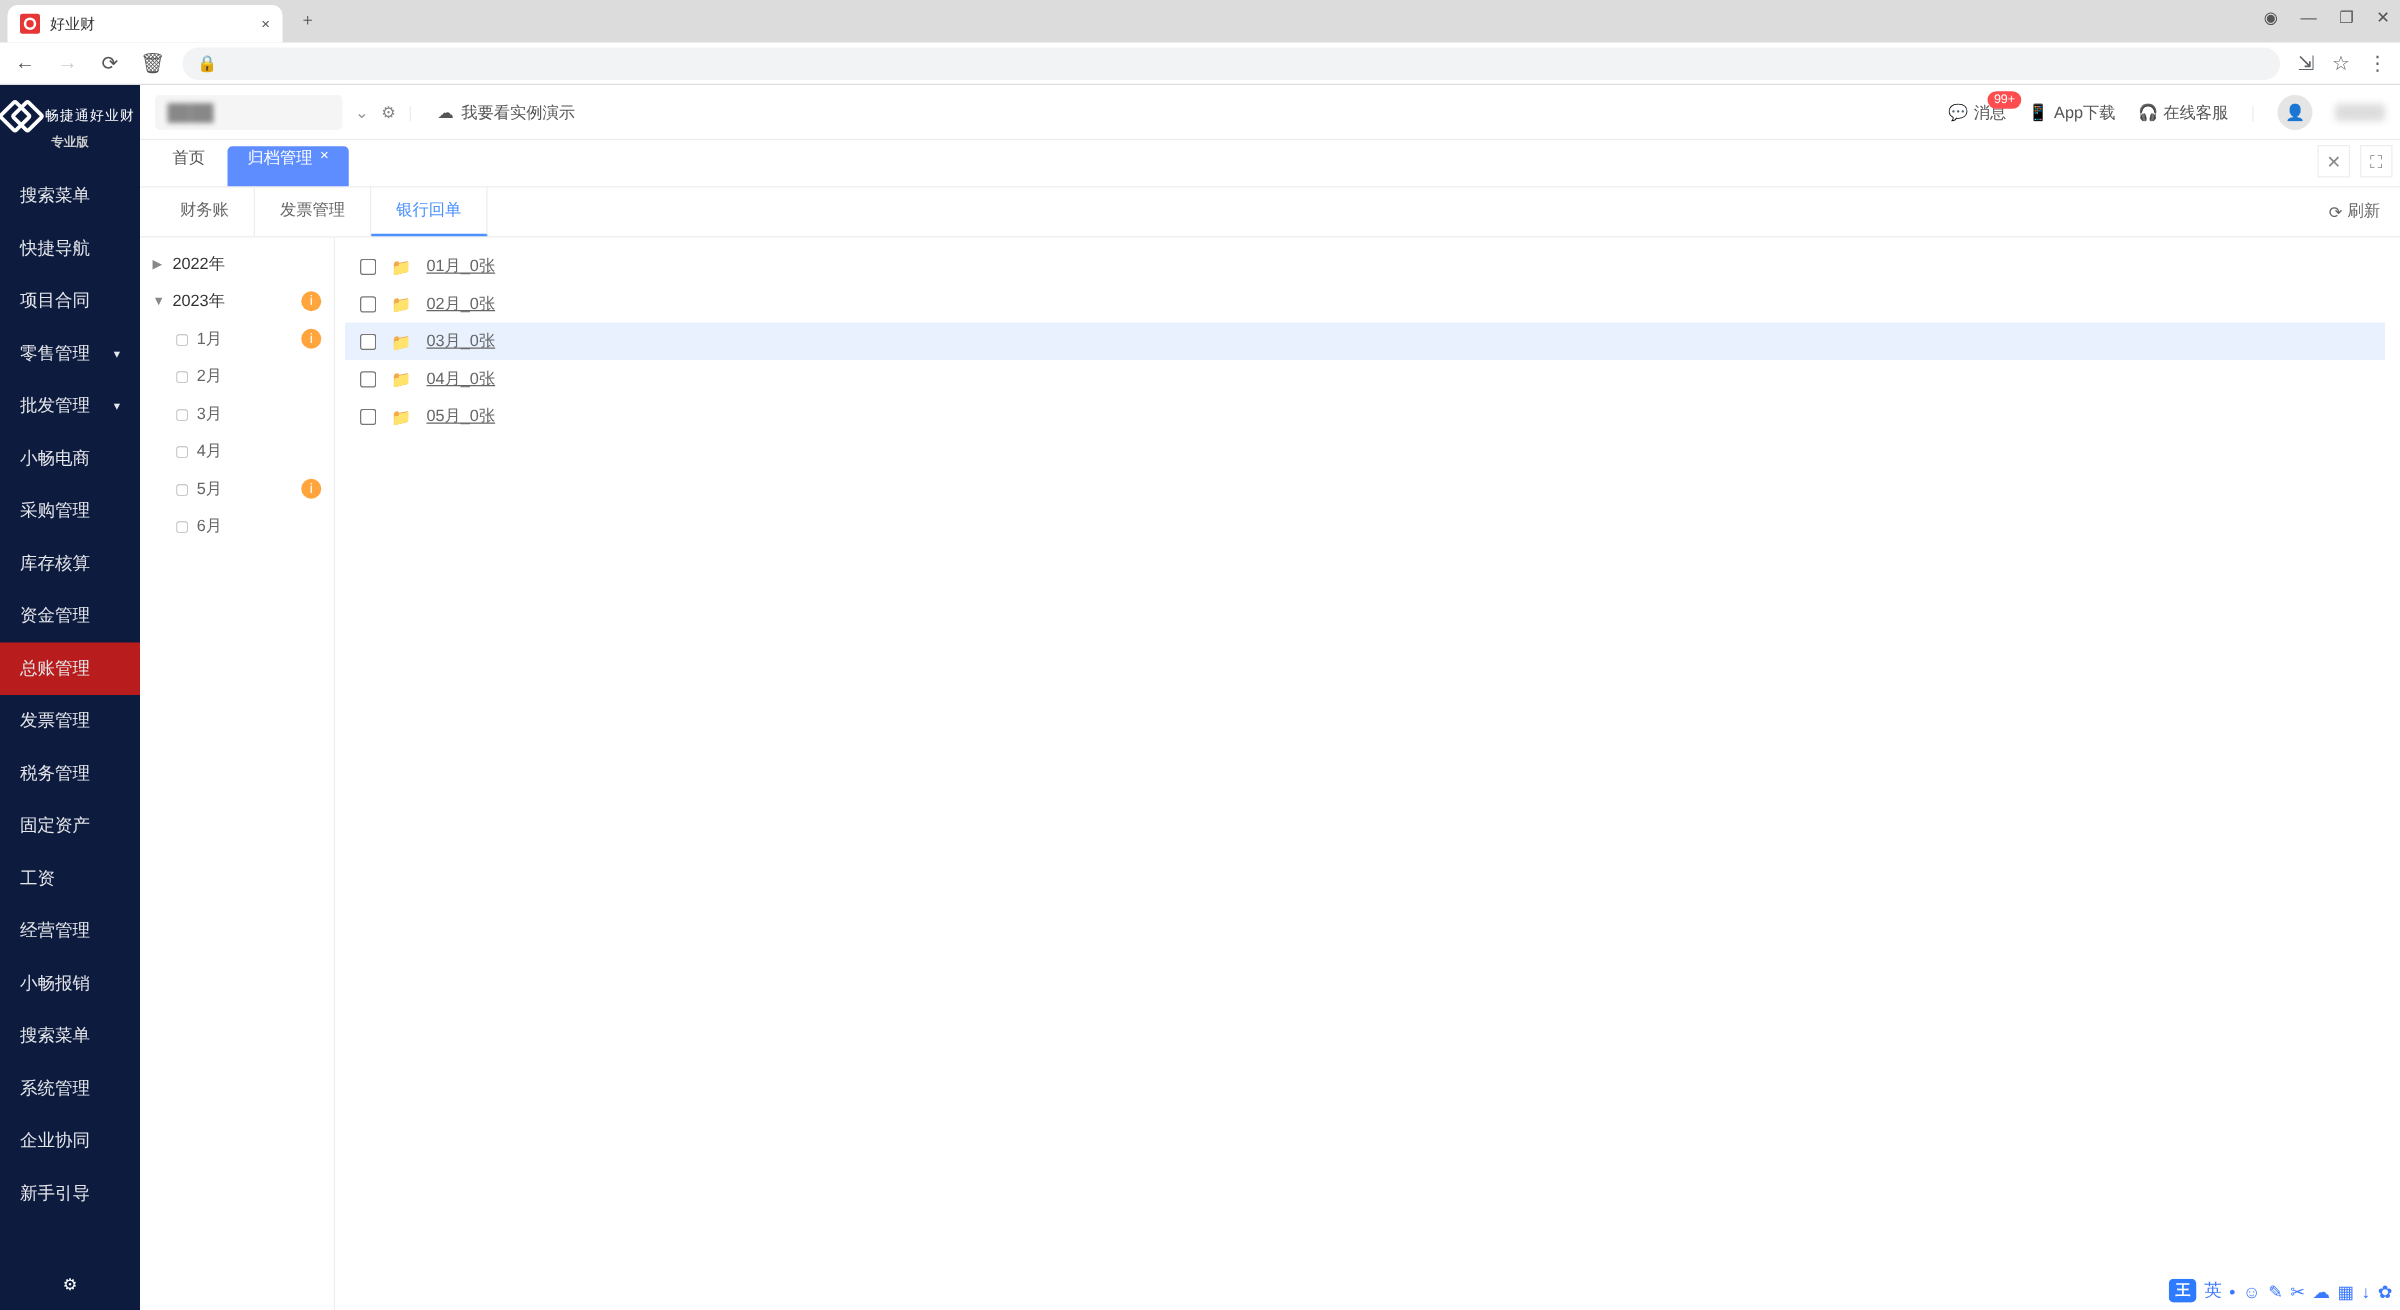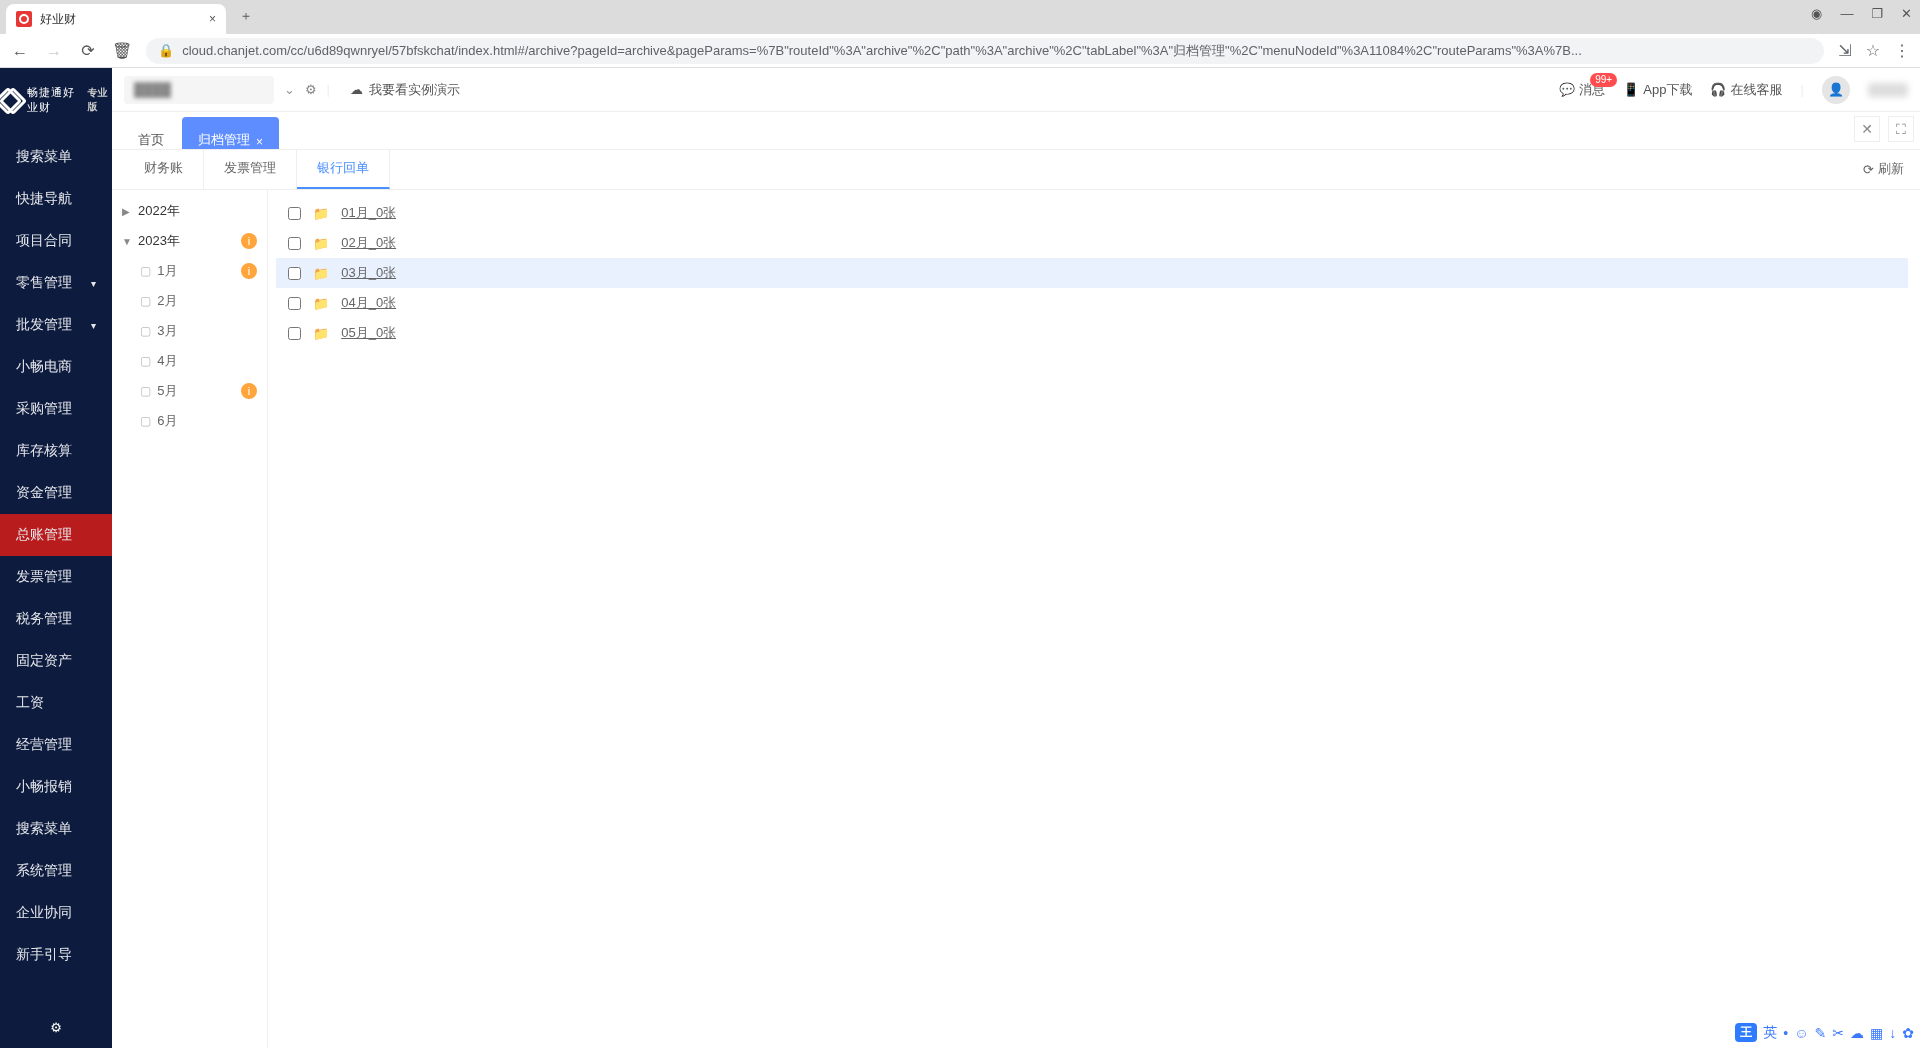--- a/index.html
+++ b/index.html
@@ -17,21 +17,21 @@
 
 .addr-bar { height: 34px; background: #fff; border-bottom: 1px solid #ddd; display: flex; align-items: center; padding: 0 10px; gap: 14px; }
 .addr-bar .nav-ico { width: 20px; text-align: center; color: #555; cursor: pointer; font-size: 16px; }
 .addr-bar .url { flex: 1; background: #f1f3f4; border-radius: 14px; height: 26px; display: flex; align-items: center; padding: 0 12px; gap: 8px; color: #5f6368; font-size: 13px; overflow: hidden; white-space: nowrap; }
 .addr-bar .url .lock { color: #5f6368; }
 .addr-bar .right-ico { color: #5f6368; cursor: pointer; font-size: 16px; }
 
 
 .app { display: flex; height: calc(1048px - 68px); }
 .sidebar { width: 112px; background: #0d1b3e; color: #fff; display: flex; flex-direction: column; }
-.logo-block { height: 64px; display: flex; flex-direction: row; align-items: center; justify-content: center; gap: 2px; font-size: 11px; position:relative;}
+.logo-block { height: 64px; display: flex; flex-direction: column; align-items: center; justify-content: center; gap: 2px; font-size: 11px; position:relative;}
 .logo-glyph { width: 26px; height: 26px; position: relative; }
 .logo-glyph::before, .logo-glyph::after { content:""; position:absolute; border:3px solid #fff; width:14px; height:14px; transform:rotate(45deg); border-radius:3px; }
 .logo-glyph::before{left:-2px;top:4px;}
 .logo-glyph::after{right:-2px;top:4px;}
 .logo-text{font-size:11px;letter-spacing:1px;}
 .logo-sub{font-size:10px;color:#ccc;font-weight:bold;}
 .side-menu { flex:1; overflow-y:auto; padding-top: 4px;}
 .side-item { height: 42px; display: flex; align-items: center; padding: 0 16px; font-size: 14px; color: #e5e7eb; cursor: pointer; gap: 6px; }
 .side-item.active { background: #b91c1c; }
 .side-item .caret { margin-left: auto; font-size: 10px; }
@@ -44,21 +44,21 @@
 .company-caret{color:#999;cursor:pointer;}
 .gear-ico{color:#888;cursor:pointer;}
 .demo-btn{display:flex;align-items:center;gap:6px;color:#555;cursor:pointer;margin-left:10px;font-size:13px;}
 .top-right{margin-left:auto;display:flex;align-items:center;gap:18px;color:#555;font-size:13px;}
 .msg-box{position:relative;display:flex;align-items:center;gap:4px;cursor:pointer;}
 .badge{position:absolute;top:-8px;right:-12px;background:#ff4d4f;color:#fff;border-radius:10px;font-size:10px;padding:0 5px;line-height:14px;}
 .avatar{width:28px;height:28px;border-radius:50%;background:#e5e5e5;display:flex;align-items:center;justify-content:center;color:#bdbdbd;}
 .avatar-name{filter:blur(3px);background:#ddd;width:40px;height:14px;border-radius:3px;}
 
 .page-tabs{height:38px;border-bottom:1px solid #eee;display:flex;align-items:flex-end;padding:0 10px;gap:2px;position:relative;}
-.ptab{height:32px;padding:0 16px;display:flex;align-items:flex-end;gap:6px;font-size:13px;color:#555;cursor:pointer;border-radius:4px 4px 0 0;margin-top:24px;}
+.ptab{height:32px;padding:0 16px;display:flex;align-items:flex-start;gap:6px;font-size:13px;color:#555;cursor:pointer;border-radius:4px 4px 0 0;margin-top:24px;}
 .ptab.active{background:#5d8dff;color:#fff;}
 .ptab .x{font-size:12px;}
 .tab-tools{position:absolute;right:6px;top:4px;display:flex;gap:8px;color:#888;}
 .tab-tools span{width:26px;height:26px;display:flex;align-items:center;justify-content:center;border:1px solid #eee;cursor:pointer;font-size:14px;}
 
 .content{flex:1;display:flex;flex-direction:column;min-height:0;}
 .subtabs{height:40px;border-bottom:1px solid #eee;display:flex;align-items:flex-end;padding:0 12px;position:relative;}
 .subtab{padding:10px 20px;color:#666;cursor:pointer;font-size:13px;border-right:1px solid #eee;}
 .subtab.active{color:#4a90ff;border-bottom:2px solid #4a90ff;}
 .refresh-btn{position:absolute;right:16px;top:10px;display:flex;align-items:center;gap:4px;color:#666;cursor:pointer;font-size:13px;}
@@ -103,21 +103,20 @@
   </div>
 </div>
 
 <div class="addr-bar">
   <span class="nav-ico">←</span>
   <span class="nav-ico" style="color:#ccc;">→</span>
   <span class="nav-ico">⟳</span>
   <span class="nav-ico">🗑</span>
   <div class="url">
     <span class="lock">🔒</span>
-    <span>cloud.chanjet.com/cc/u6d89qwnryel/57bfskchat/index.html#/archive?pageId=archive&amp;pageParams=%7B"routeId"%3A"archive"%2C"path"%3A"archive"%2C"tabLabel"%3A"归档管理"%2C"menuNodeId"%3A11084%2C"routeParams"%3A%7B...</span>
   </div>
   <span class="right-ico">⇲</span>
   <span class="right-ico">☆</span>
   <span class="right-ico">⋮</span>
 </div>
 
 <div class="app">
 
   <div class="sidebar">
     <div class="logo-block">

